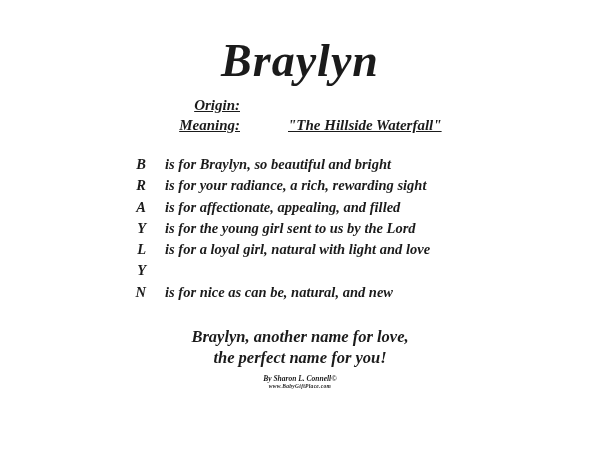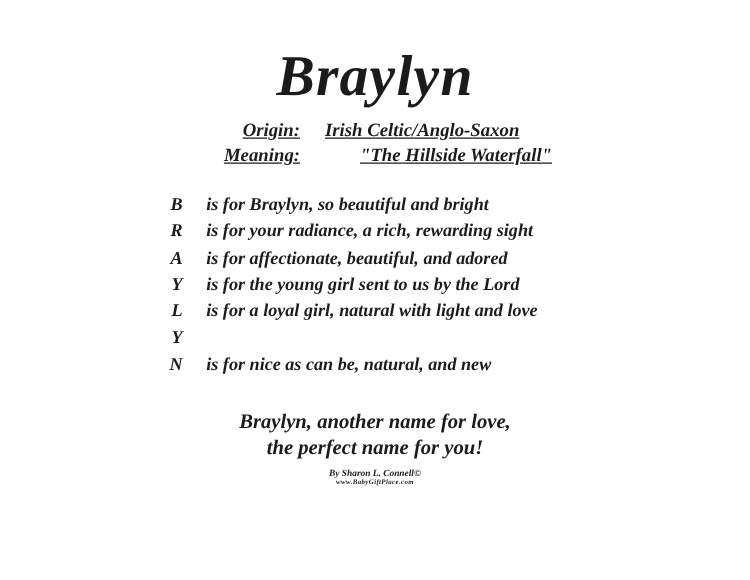--- a/index.html
+++ b/index.html
@@ -100,40 +100,39 @@
 </style>
 </head>
 <body>
 
 <div class="poster" style="--ink: #1b1b1b; --bg: #ffffff;">
 
   <div class="title">Braylyn</div>
 
   <div class="header-row origin">
     <div class="header-label">Origin:</div>
-    <div class="header-value">Irish Celtic/Anglo-Saxon</div>
   </div>
 
   <div class="header-row meaning">
     <div class="header-label">Meaning:</div>
     <div class="header-value">"The Hillside Waterfall"</div>
   </div>
 
   <div class="poem">
     <div class="poem-line">
       <div class="poem-letter">B</div>
       <div class="poem-text">is for Braylyn, so beautiful and bright</div>
     </div>
     <div class="poem-line">
       <div class="poem-letter">R</div>
       <div class="poem-text">is for your radiance, a rich, rewarding sight</div>
     </div>
     <div class="poem-line">
       <div class="poem-letter">A</div>
-      <div class="poem-text">is for affectionate, beautiful, and adored</div>
+      <div class="poem-text">is for affectionate, appealing, and filled</div>
     </div>
     <div class="poem-line">
       <div class="poem-letter">Y</div>
       <div class="poem-text">is for the young girl sent to us by the Lord</div>
     </div>
     <div class="poem-line">
       <div class="poem-letter">L</div>
       <div class="poem-text">is for a loyal girl, natural with light and love</div>
     </div>
     <div class="poem-line">

